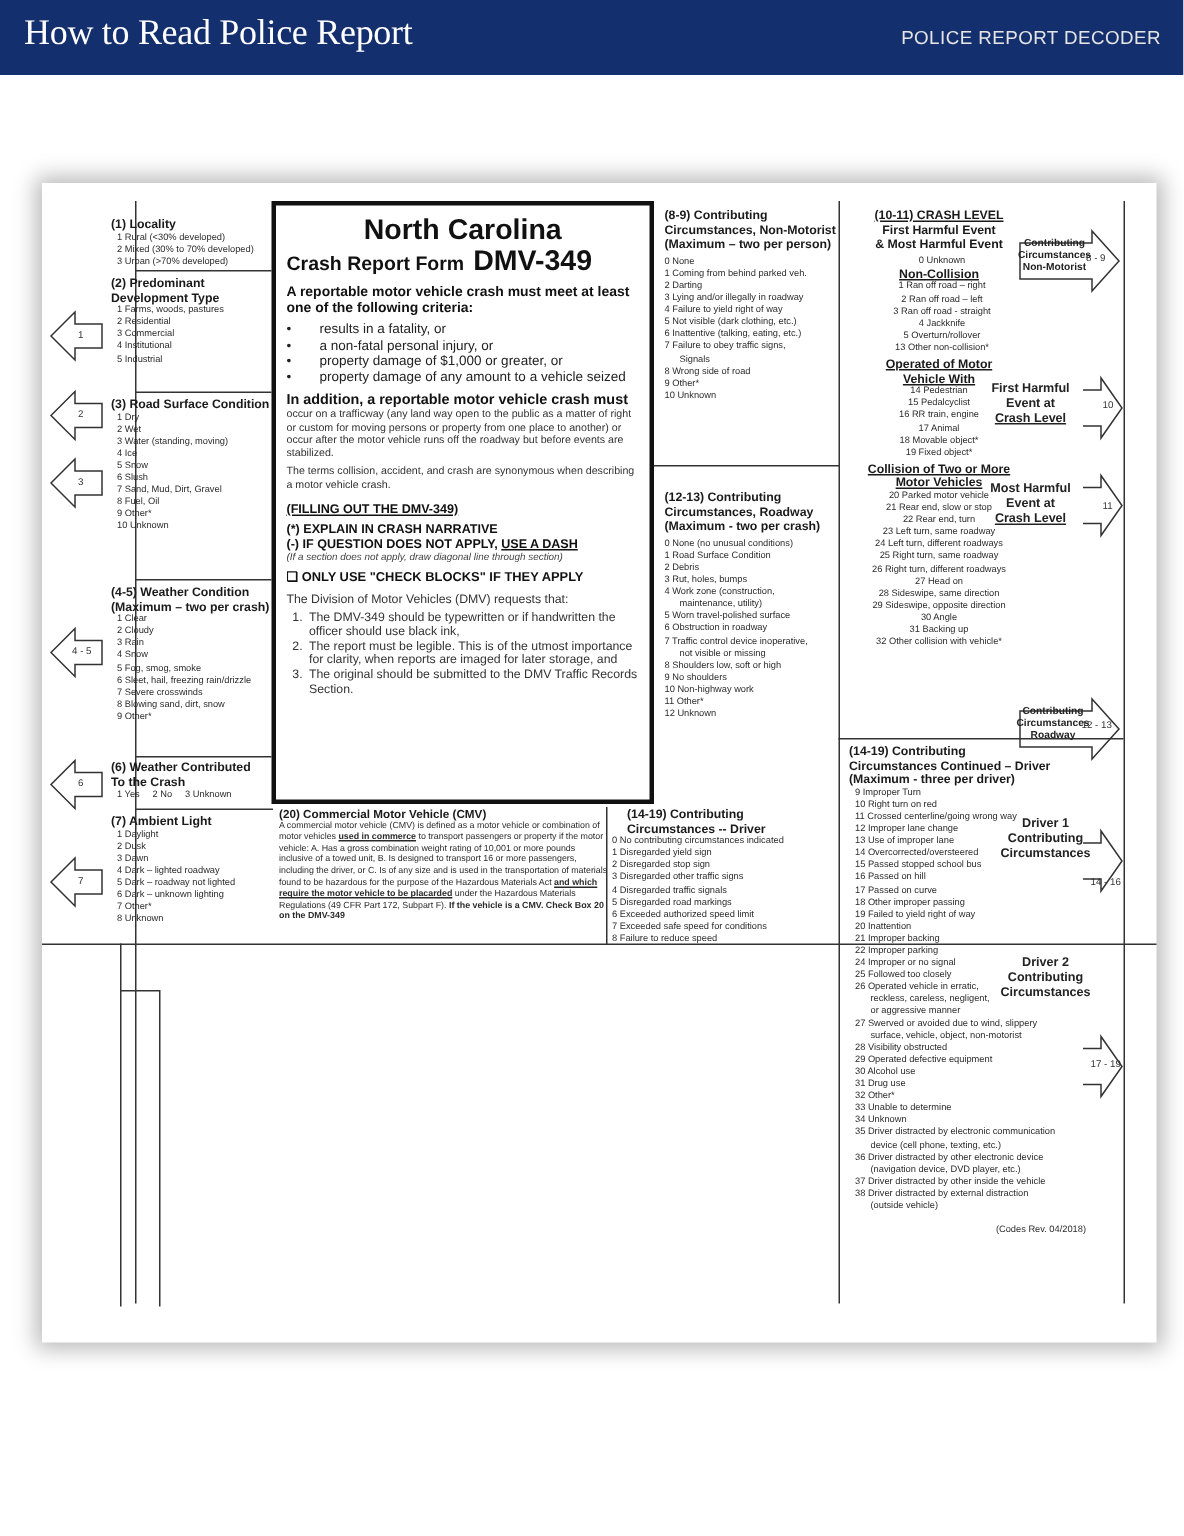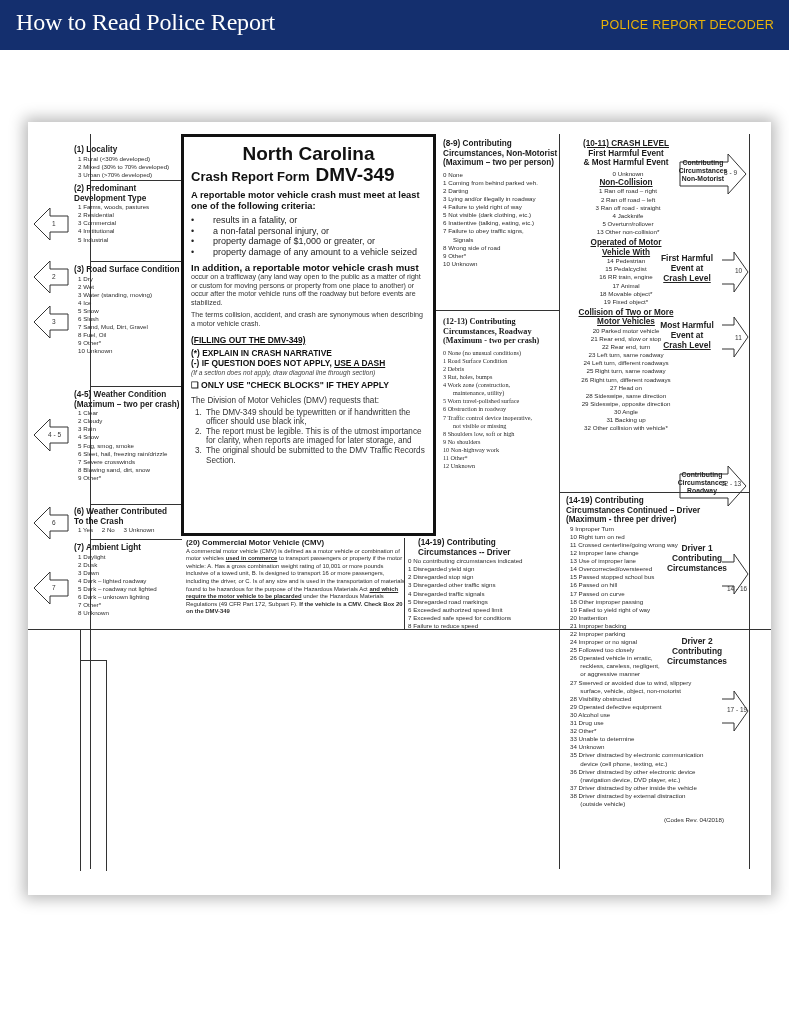--- a/index.html
+++ b/index.html
@@ -2,21 +2,21 @@
 <html><head>
 <meta charset="utf-8">
 <style>
   * { box-sizing: border-box; margin: 0; padding: 0; }
   html, body { width: 789px; height: 1024px; background: #ffffff; overflow: hidden; }
   body { font-family: "Liberation Sans", sans-serif; color: #222; position: relative; }
 
   
   .topbar { position: absolute; left: 0; top: 0; width: 789px; height: 50px; background: #142f6e; }
   .topbar .title { position: absolute; left: 16px; top: 9px; font-family: "Liberation Serif", serif; font-size: 24px; color: #ffffff; letter-spacing: -0.2px; }
-  .topbar .subtitle { position: absolute; right: 15px; top: 18px; font-family: "Liberation Sans", sans-serif; font-size: 12.5px; color: #eab308; letter-spacing: 0.3px; }
+  .topbar .subtitle { position: absolute; right: 15px; top: 18px; font-family: "Liberation Sans", sans-serif; font-size: 12.5px; color: #e5e5e5; letter-spacing: 0.3px; }
 
   
   .sheet { position: absolute; left: 28px; top: 122px; width: 743px; height: 773px; background: #fff;
            box-shadow: 0 0 14px 4px rgba(0,0,0,0.28); padding-left: 32px; }
   .sheet-inner { position: absolute; inset: 0; }
 
   .f { position: absolute; font-size: 6.2px; line-height: 8.1px; color: #2b2b2b; }
   .f .h { font-weight: bold; font-size: 8.2px; line-height: 9.6px; color: #1a1a1a; }
   .f .hu { font-weight: bold; font-size: 8.2px; line-height: 9.6px; text-decoration: underline; color: #1a1a1a; }
   .f .it { padding-left: 4px; }
@@ -217,21 +217,21 @@
     <div>4 Failure to yield right of way</div>
     <div>5 Not visible (dark clothing, etc.)</div>
     <div>6 Inattentive (talking, eating, etc.)</div>
     <div>7 Failure to obey traffic signs,</div>
     <div class="ind">   Signals</div>
     <div>8 Wrong side of road</div>
     <div>9 Other*</div>
     <div>10 Unknown</div>
   </div>
 
-  <div class="f" style="left:415px;top:195px;width:118px;font-family:Liberation Serif, serif;">
+  <div class="f" style="left:415px;top:205px;width:118px;">
     <div class="h">(12-13) Contributing</div>
     <div class="h">Circumstances, Roadway</div>
     <div class="h">(Maximum - two per crash)</div>
     <div style="height:3px"></div>
     <div>0 None (no unusual conditions)</div>
     <div>1 Road Surface Condition</div>
     <div>2 Debris</div>
     <div>3 Rut, holes, bumps</div>
     <div>4 Work zone (construction,</div>
     <div class="ind">   maintenance, utility)</div>

